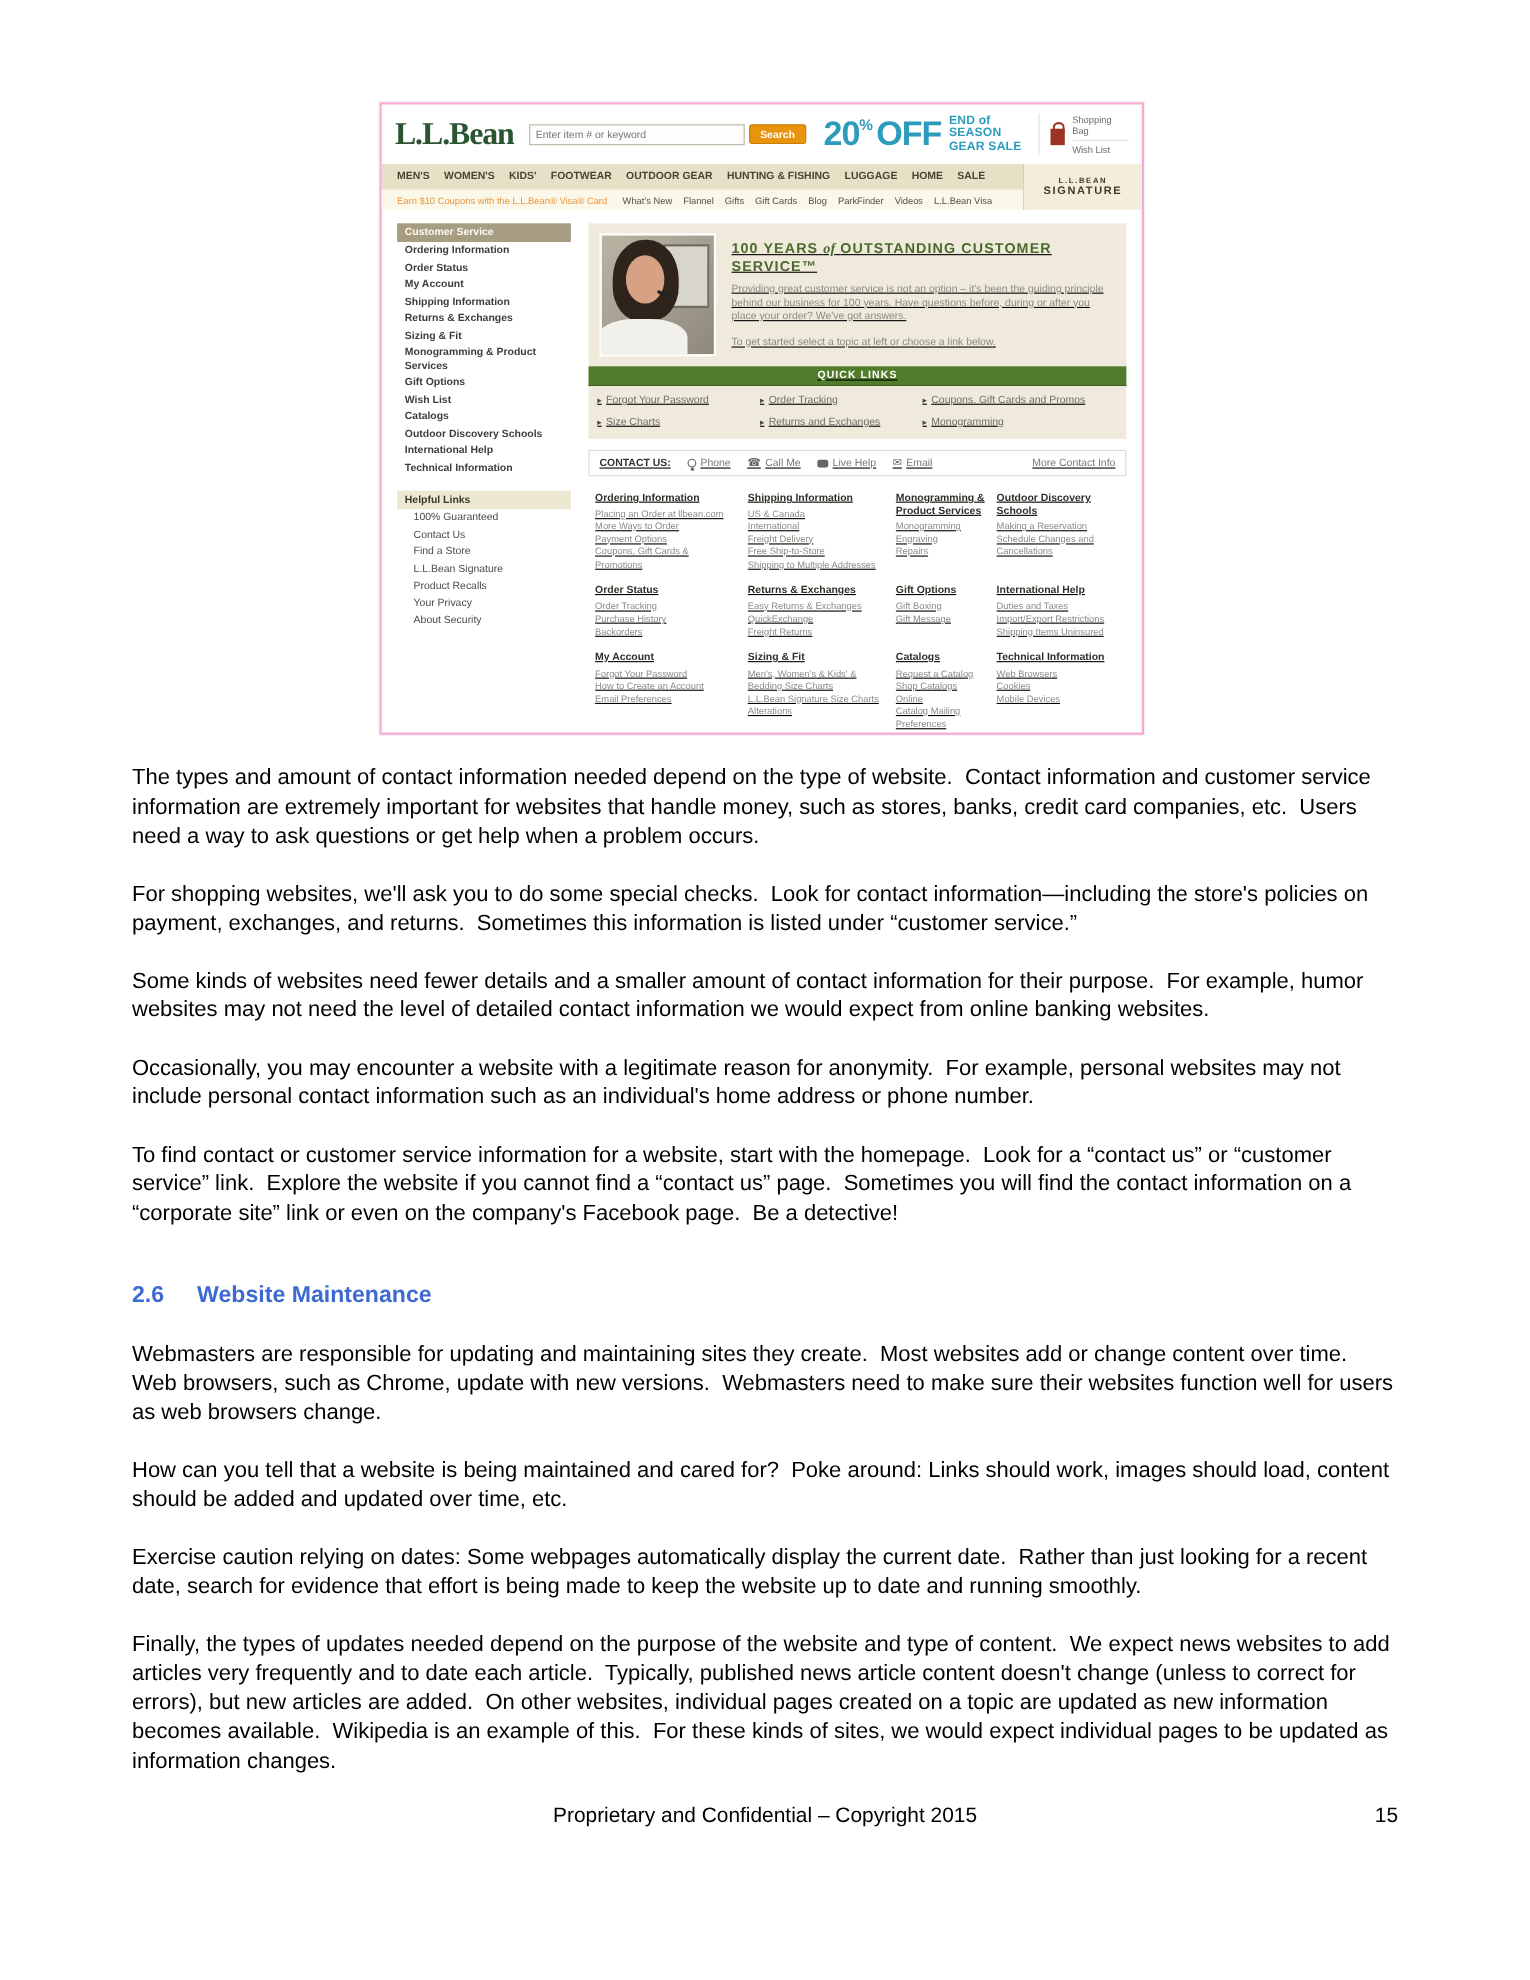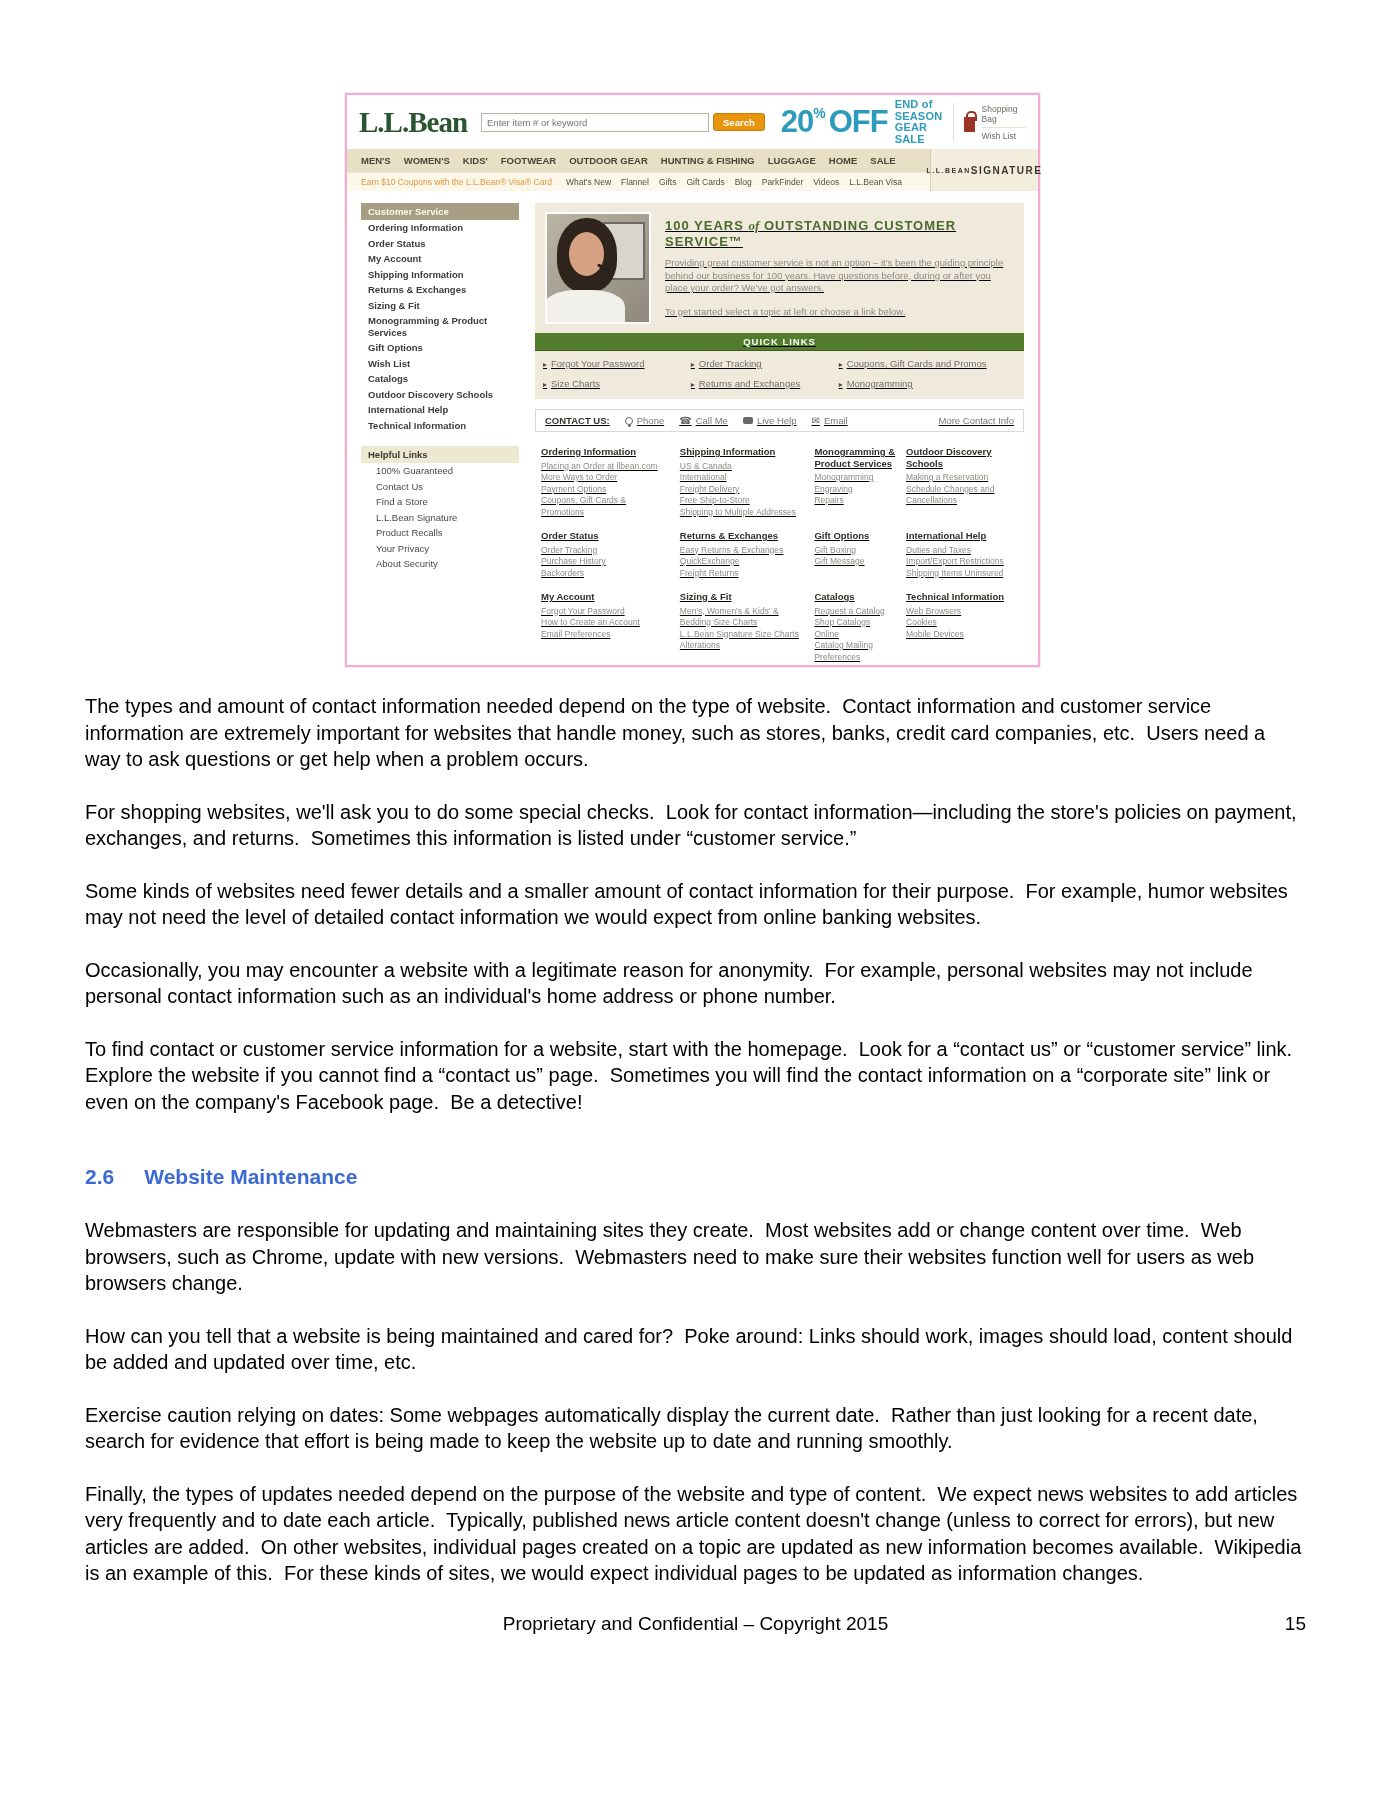--- a/index.html
+++ b/index.html
@@ -12,41 +12,41 @@
 
   
   .shot {
     margin:93px 0 0 345px; width:695px; background:#fff;
     border:2px solid #f9a8d4; box-shadow:0 0 0 1px #f0f0f0;
     font-family:"Liberation Sans", sans-serif;
   }
   .ll-header { height:54px; display:flex; align-items:center; padding:0 12px; }
   .ll-logo { font-family:"Liberation Serif", serif; font-weight:bold; font-size:29px; color:#2A5530; letter-spacing:-1px; }
   .ll-search { display:flex; align-items:center; margin-left:14px; }
-  .ll-search-input { width:228px; height:19px; border:1px solid #b9b4a5; font-size:9.5px; padding:0 5px; color:#555; background:#fdfdfb; font-family:"Liberation Sans", sans-serif; }
+  .ll-search-input { width:196px; height:19px; border:1px solid #b9b4a5; font-size:9.5px; padding:0 5px; color:#555; background:#fdfdfb; font-family:"Liberation Sans", sans-serif; }
   .ll-search-btn { margin-left:4px; background:#E9940D; color:#fff; border:1px solid #c87c07; border-radius:3px; font-size:9.5px; font-weight:bold; padding:2.5px 9px; font-family:"Liberation Sans", sans-serif; cursor:pointer;text-align:center; }
   .ll-promo { display:flex; align-items:center; margin-left:16px; color:#2D9CBC; }
   .promo-num { font-size:31px; font-weight:bold; letter-spacing:-1px; }
   .promo-pct { font-size:14px; font-weight:bold; vertical-align:top; position:relative; top:-9px; }
   .promo-off { font-size:31px; font-weight:bold; letter-spacing:-1px; margin-left:3px; }
   .promo-lines { display:flex; flex-direction:column; margin-left:7px; font-size:11px; font-weight:bold; line-height:11.5px; letter-spacing:0.2px; }
   .ll-utility { margin-left:auto; display:flex; align-items:center; gap:7px; border-left:1px solid #e2ddcf; padding-left:10px; height:38px; }
   .bag-icon { width:13px; height:15px; background:#9C3425; position:relative; display:inline-block; margin-top:4px; }
   .bag-icon::before { content:""; position:absolute; left:2px; top:-6px; width:7px; height:8px; border:2px solid #9C3425; border-bottom:none; border-radius:5px 5px 0 0; }
   .util-links { display:flex; flex-direction:column; font-size:8.5px; color:#6b6b66; gap:3px; }
   .util-links span:first-child { border-bottom:1px solid #e6e2d6; padding-bottom:3px; }
 
   .ll-navwrap { position:relative; }
   .ll-nav { height:23px; background:#E7E0C6; display:flex; align-items:center; gap:13px; padding:0 12px 0 14px; margin-right:108px; }
   .ll-nav span { font-size:9.5px; font-weight:bold; color:#4B4333; white-space:nowrap; cursor:pointer; }
   .ll-subnav { height:19px; background:#FBF7E9; display:flex; align-items:center; font-size:8.5px; padding:0 12px 0 14px; margin-right:108px; border-top:1px solid #efe9d6; }
   .subnav-promo { color:#E8953F; margin-right:14px; white-space:nowrap; cursor:pointer; }
   .subnav-items { display:flex; gap:10px; color:#55503F; }
   .subnav-items span { white-space:nowrap; cursor:pointer; }
-  .ll-signature { position:absolute; right:0; top:0; bottom:0; width:108px; background:#F2EDDC; border-left:1px solid #D8D0B5; display:flex; flex-direction:row; align-items:center; justify-content:center; color:#3E3828; cursor:pointer; }
+  .ll-signature { position:absolute; right:0; top:0; bottom:0; width:108px; background:#F2EDDC; border-left:1px solid #D8D0B5; display:flex; flex-direction:column; align-items:center; justify-content:center; color:#3E3828; cursor:pointer; }
   .sig1 { font-size:7px; font-weight:bold; letter-spacing:1.5px; }
   .sig2 { font-size:10px; font-weight:bold; letter-spacing:1.5px; }
 
   .ll-content { display:flex; padding:12px 14px 2px; gap:16px; }
   .ll-sidebar { width:158px; flex-shrink:0; font-size:9.5px; }
   .sb-title { background:#A79D82; color:#FDFBF0; font-weight:bold; padding:3px 7px; }
   .sb-item { padding:2px 0 2px 7px; color:#3C3C3C; font-weight:bold; line-height:11.5px; cursor:pointer; }
   .hl-title { background:#EDE8D1; color:#3A3A2C; font-weight:bold; padding:3px 7px; margin-top:13px; }
   .hl-item { padding:2px 0 2px 15px; color:#4A4A46; line-height:11.5px; cursor:pointer; }
 
@@ -76,21 +76,21 @@
   .ic-headset::after { content:""; position:absolute; left:2px; top:6.5px; width:3px; height:3px; background:#666; border-radius:50%; }
   .ic-bubble { width:10px; height:7px; background:#666; border-radius:2px; display:inline-block; position:relative; }
   .ic-bubble::after { content:""; position:absolute; left:2px; bottom:-3px; border:3px solid transparent; border-top-color:#666; border-left-width:2px; border-right-width:2px; }
   .cb-more { margin-left:auto; font-size:9.5px; color:#777; white-space:nowrap; cursor:pointer; }
 
   .cols { display:grid; grid-template-columns:1.5fr 1.45fr 0.95fr 1.35fr; column-gap:10px; row-gap:12px; margin-top:14px; padding:0 2px 0 6px; }
   .grp-title { font-size:9.5px; font-weight:bold; color:#2F2F28; margin-bottom:3px; line-height:11.5px; }
   .grp-link { font-size:8.5px; color:#8B8B84; line-height:11.5px; cursor:pointer; }
 
   
-  .doc-text { padding:26px 85px 0; }
+  .doc-text { padding:26px 120px 0; }
   .para { font-size:20px; line-height:26.5px; margin-bottom:26px; white-space:pre-wrap; }
   .sec-heading { color:#3C6AD2; font-size:21px; font-weight:bold; margin:50px 0 28px; }
   .sec-num { margin-right:30px; }
   .doc-footer { position:relative; text-align:center; font-size:19px; margin-top:14px; }
   .footer-page { position:absolute; right:0; top:0; }
 </style>
 </head>
 <body>
 
 <div class="page">

